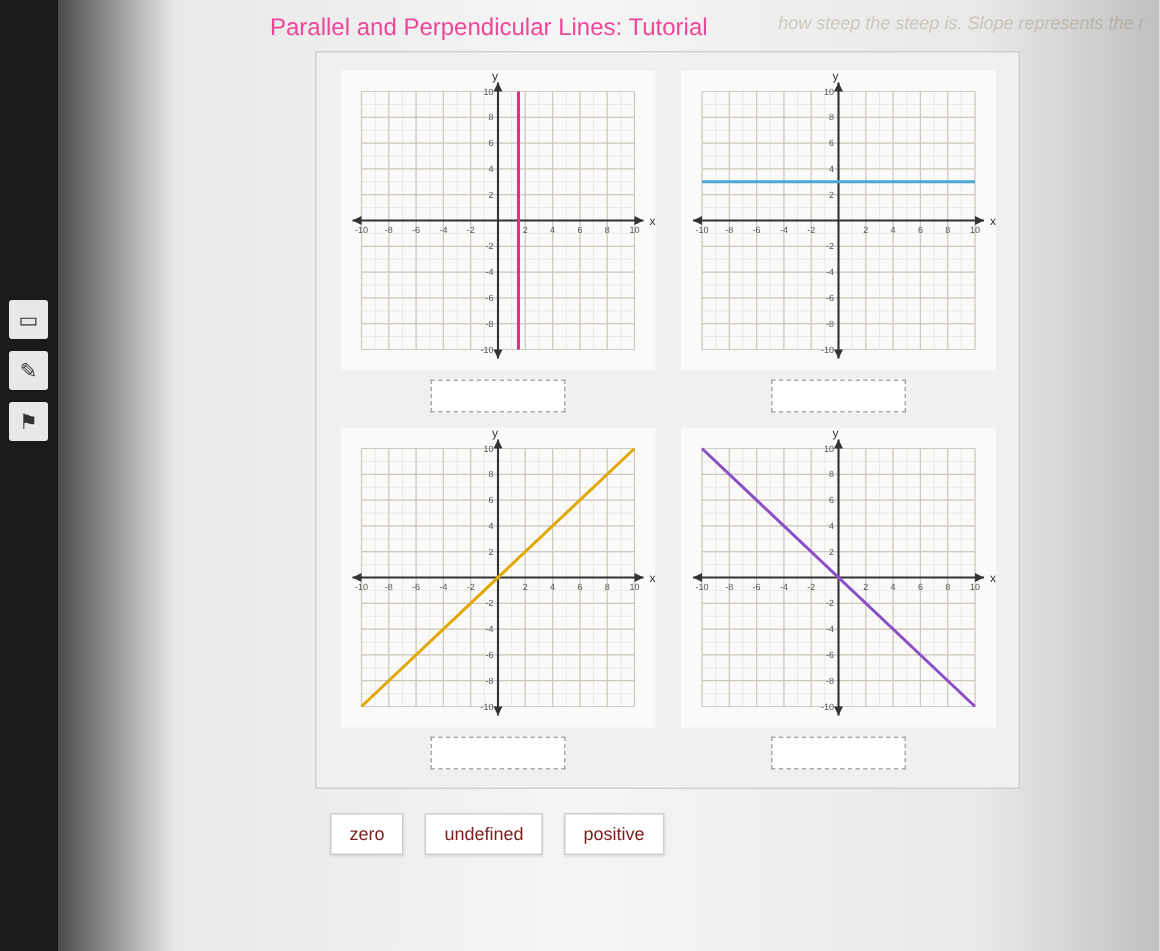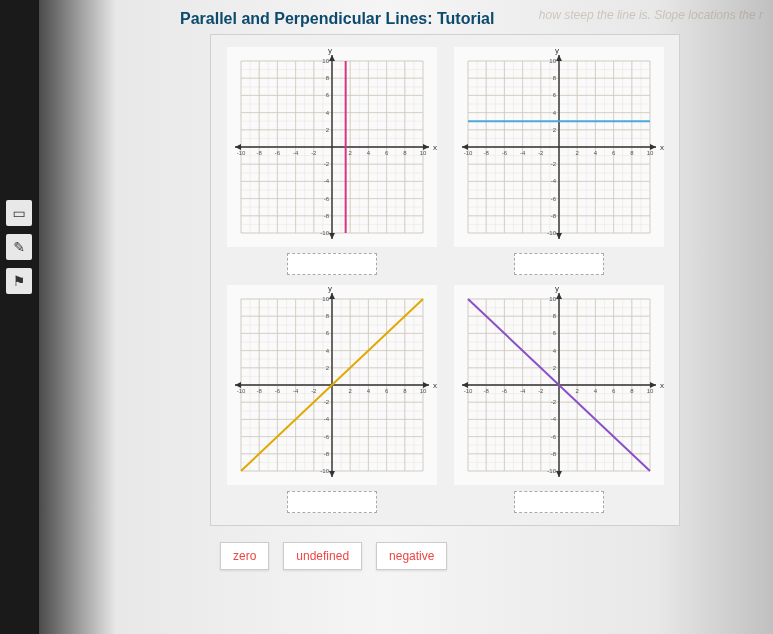--- a/index.html
+++ b/index.html
@@ -37,23 +37,23 @@
   }
   .content-area {
     position: absolute;
     left: 180px;
     top: 0;
     width: 560px;
     height: 634px;
   }
   .title-bar {
     padding: 10px 0 6px 0;
-    color: #0c4a6e;
+    color: #ec4899;
     font-size: 16px;
-    font-weight: 700;
+    font-weight: 400;
   }
   .instruction {
     padding: 12px 0 8px 30px;
     color: #333;
     font-size: 14px;
   }
   .graphs-container {
     margin-left: 30px;
     background: #f0f0f0;
     border: 1px solid #d0d0d0;
@@ -85,21 +85,21 @@
   .label-row {
     margin: 16px 0 0 40px;
     display: flex;
     gap: 14px;
   }
   .drag-label {
     background: #fff;
     border: 1px solid #ccc;
     padding: 6px 12px;
     font-size: 12px;
-    color: #ef4444;
+    color: #7f1d1d;
     cursor: move;
     box-shadow: 0 1px 2px rgba(0,0,0,0.1);
   }
   svg { display: block; }
   .ghost-text {
     position: absolute;
     right: 10px;
     top: 8px;
     font-size: 12px;
     color: rgba(150,130,100,0.35);
@@ -108,21 +108,21 @@
 </style>
 </head>
 <body>
 
 <div class="left-sidebar">
   <div class="sidebar-icon">▭</div>
   <div class="sidebar-icon">✎</div>
   <div class="sidebar-icon">⚑</div>
 </div>
 
-<div class="ghost-text">how steep the line is. Slope locations the r</div>
+<div class="ghost-text">how steep the steep is. Slope represents the r</div>
 
 <div class="content-area">
   <div class="title-bar">Parallel and Perpendicular Lines: Tutorial</div>
 
   <div class="graphs-container">
     <div class="graph-cell">
       <div class="graph" id="graph-0">
           <svg width="210" height="200" viewBox="0 0 210 200">
             <g stroke="#e8e3dc" stroke-width="0.5">
               <line x1="14" y1="14" x2="14" y2="186"></line>
@@ -575,15 +575,15 @@
             </g>
           </svg>
         </div>
       <div class="drop-zone"></div>
     </div>
   </div>
 
   <div class="label-row">
     <div class="drag-label">zero</div>
     <div class="drag-label">undefined</div>
-    <div class="drag-label">negative</div>
+    <div class="drag-label">positive</div>
   </div>
 </div>
 
 </body></html>

